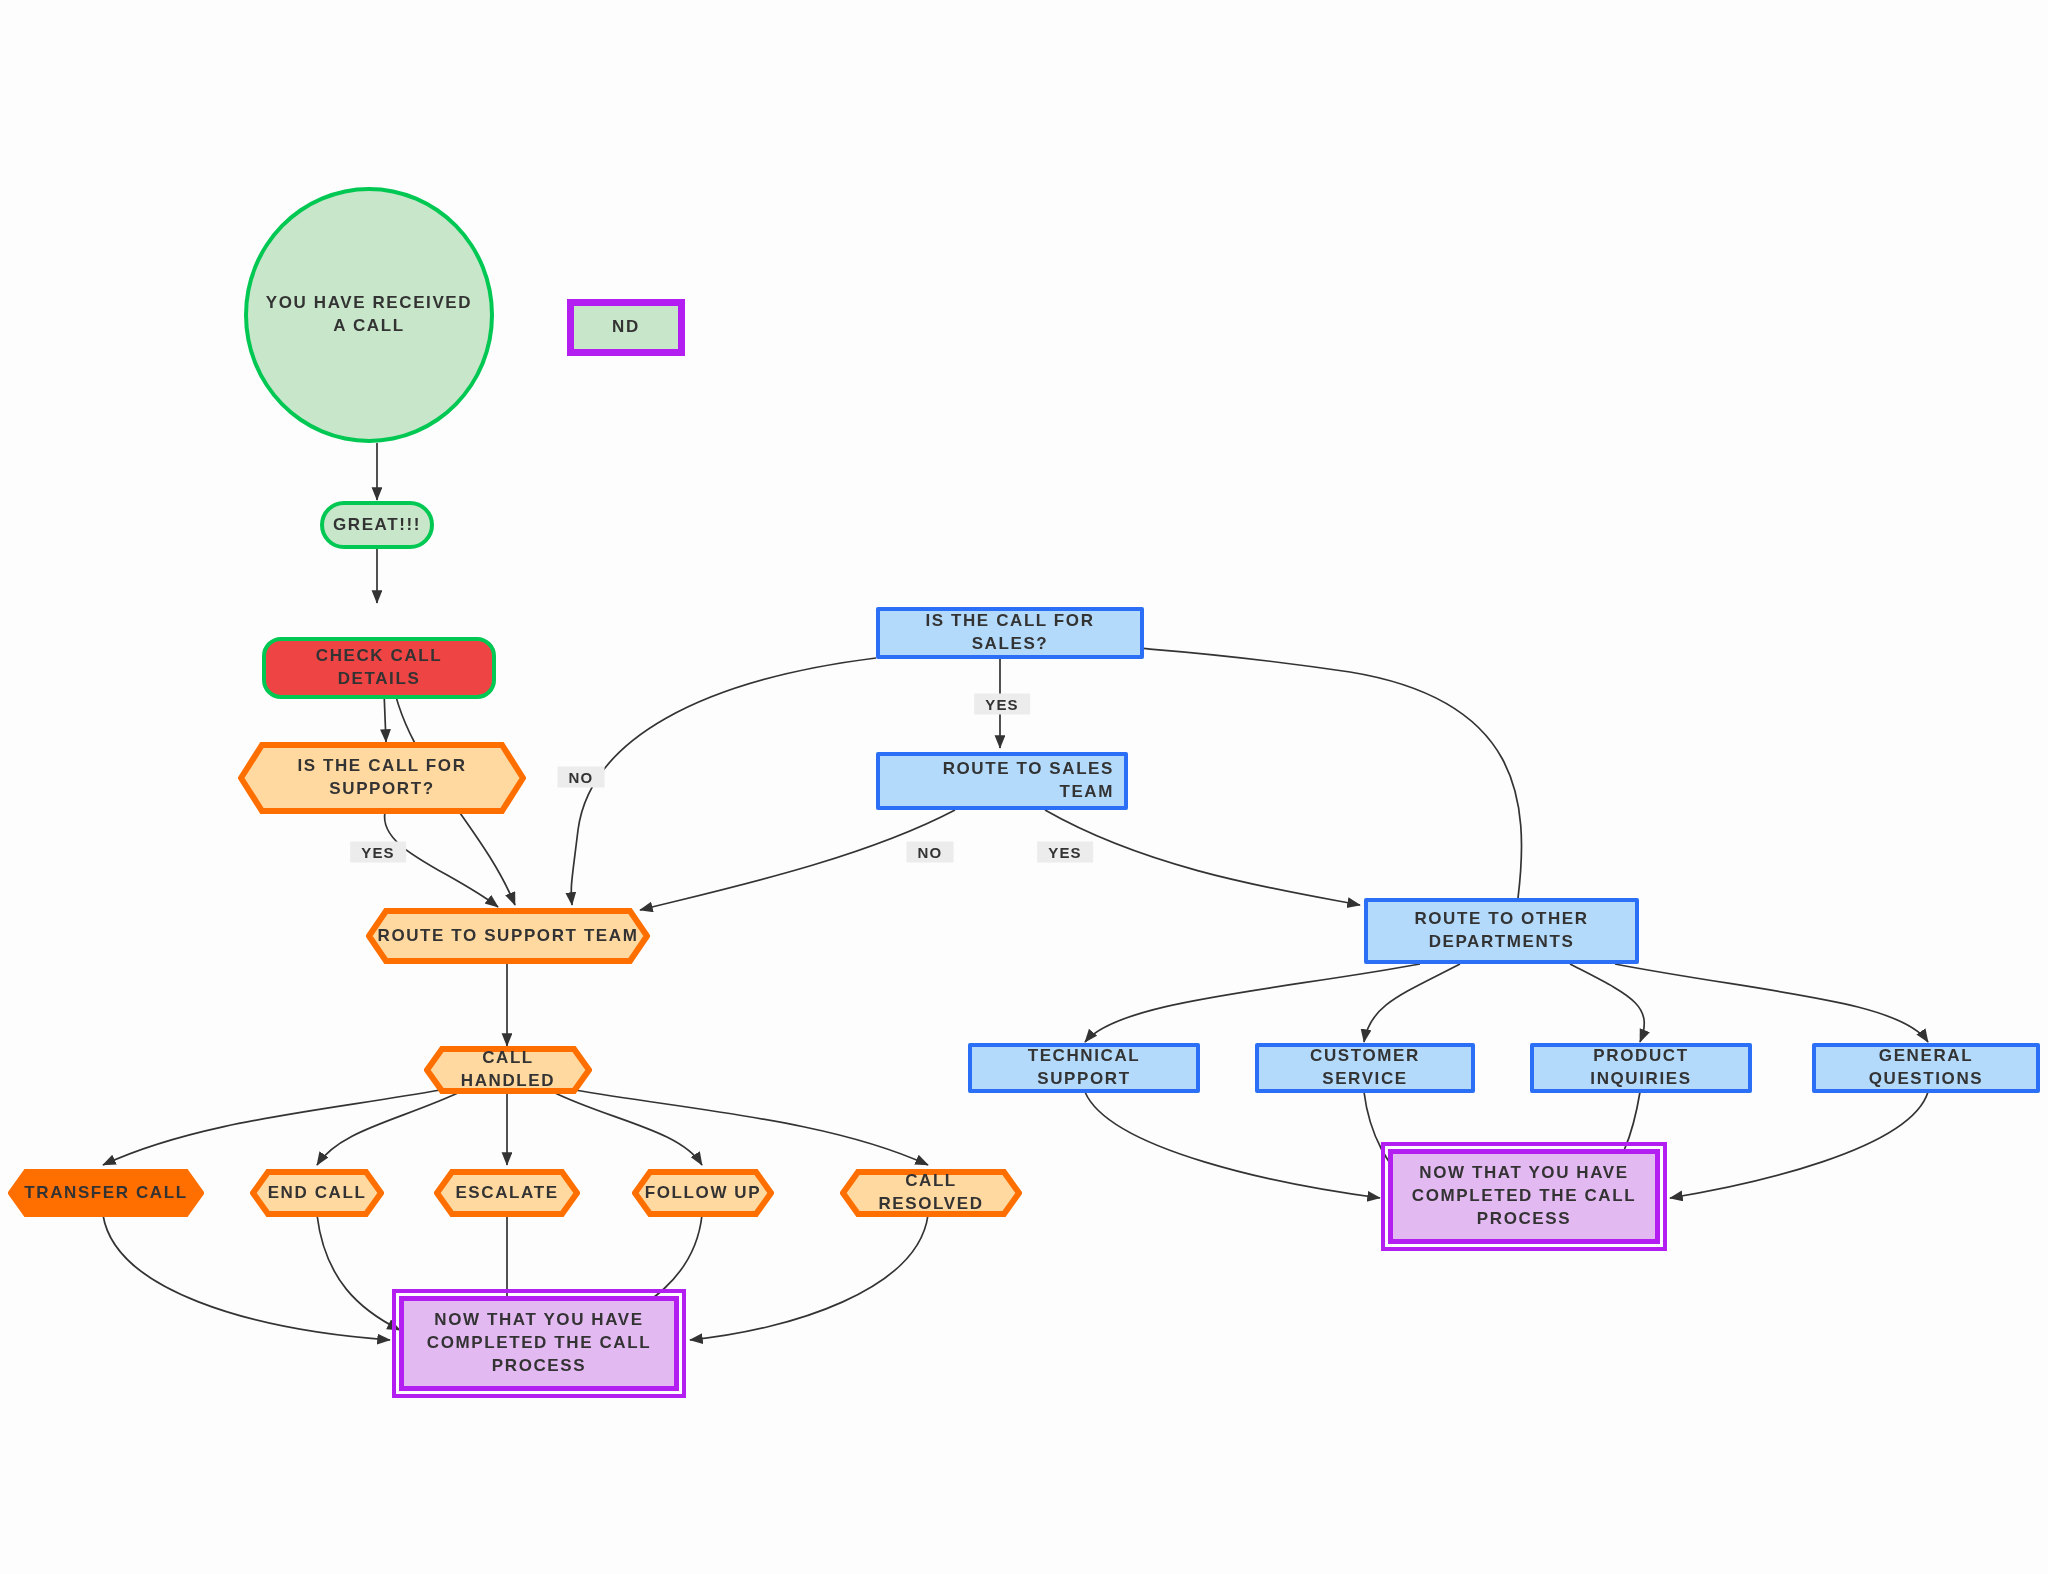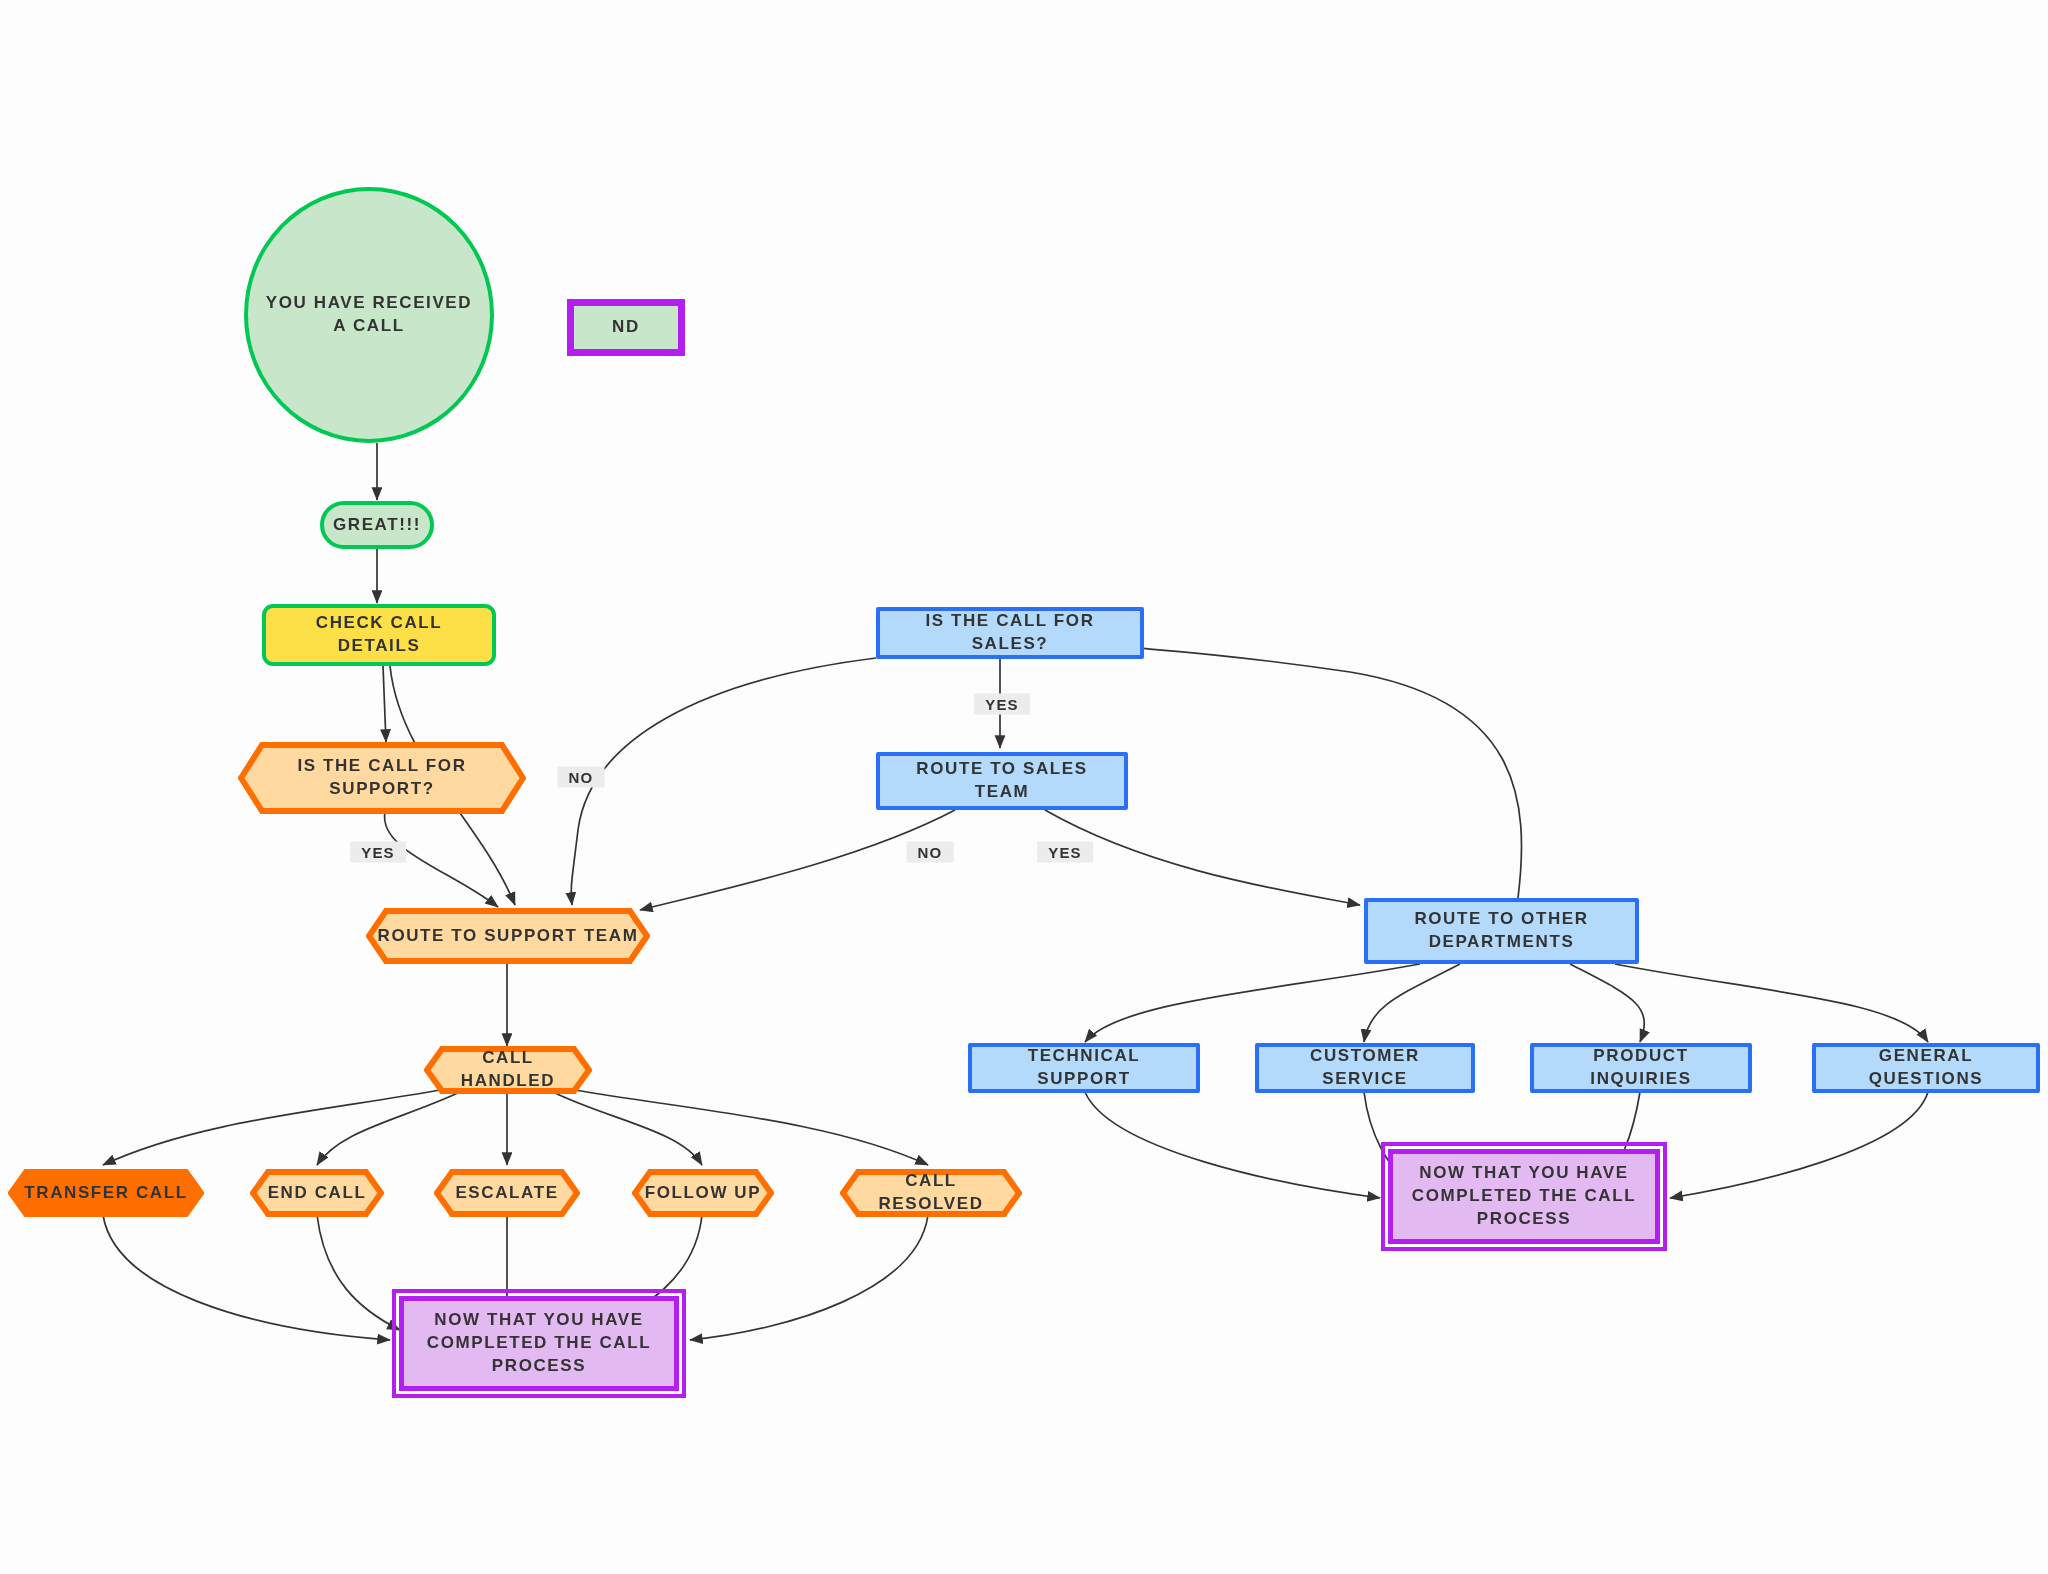--- a/index.html
+++ b/index.html
@@ -50,24 +50,25 @@
   
   .n-stadium {
     border-radius: 999px;
     background: #c8e6c9;
     border: 4px solid #00c853;
     font-size: 17px;
   }
 
   
   .n-rect-green {
-    border-radius: 11px;
-    background: #fde047;
+    border-radius: 19px;
+    background: #ef4444;
     border: 4px solid #00c853;
     font-size: 17px;
+    margin-top: 33px;
   }
 
   
   .n-rect-blue {
     border-radius: 2px;
     background: #b3d9fb;
     border: 4px solid #2a6ff5;
     font-size: 17px;
   }
 
@@ -195,21 +196,21 @@
     <svg class="hexshape" viewBox="0 0 288 72" preserveAspectRatio="none">
       <polygon points="24,3 264,3 285,36 264,69 24,69 3,36" fill="#ffd9a0" stroke="#ff6f00" stroke-width="6"></polygon>
     </svg>
     <span class="label">IS THE CALL FOR SUPPORT?</span>
   </div>
 
   <div class="node n-rect-blue" style="left:876px; top:607px; width:268px; height:52px;">
     <span class="label">IS THE CALL FOR SALES?</span>
   </div>
 
-  <div class="node n-rect-blue" style="left:876px; top:752px; width:252px; height:58px;">
+  <div class="node n-rect-blue" style="left:876px; top:752px; width:252px; height:58px;text-align:right;">
     <span class="label">ROUTE TO SALES TEAM</span>
   </div>
 
   <div class="node n-hex" style="left:366px; top:908px; width:284px; height:56px;">
     <svg class="hexshape" viewBox="0 0 284 56" preserveAspectRatio="none">
       <polygon points="20,3 264,3 281,28 264,53 20,53 3,28" fill="#ffd9a0" stroke="#ff6f00" stroke-width="6"></polygon>
     </svg>
     <span class="label">ROUTE TO SUPPORT TEAM</span>
   </div>
 

